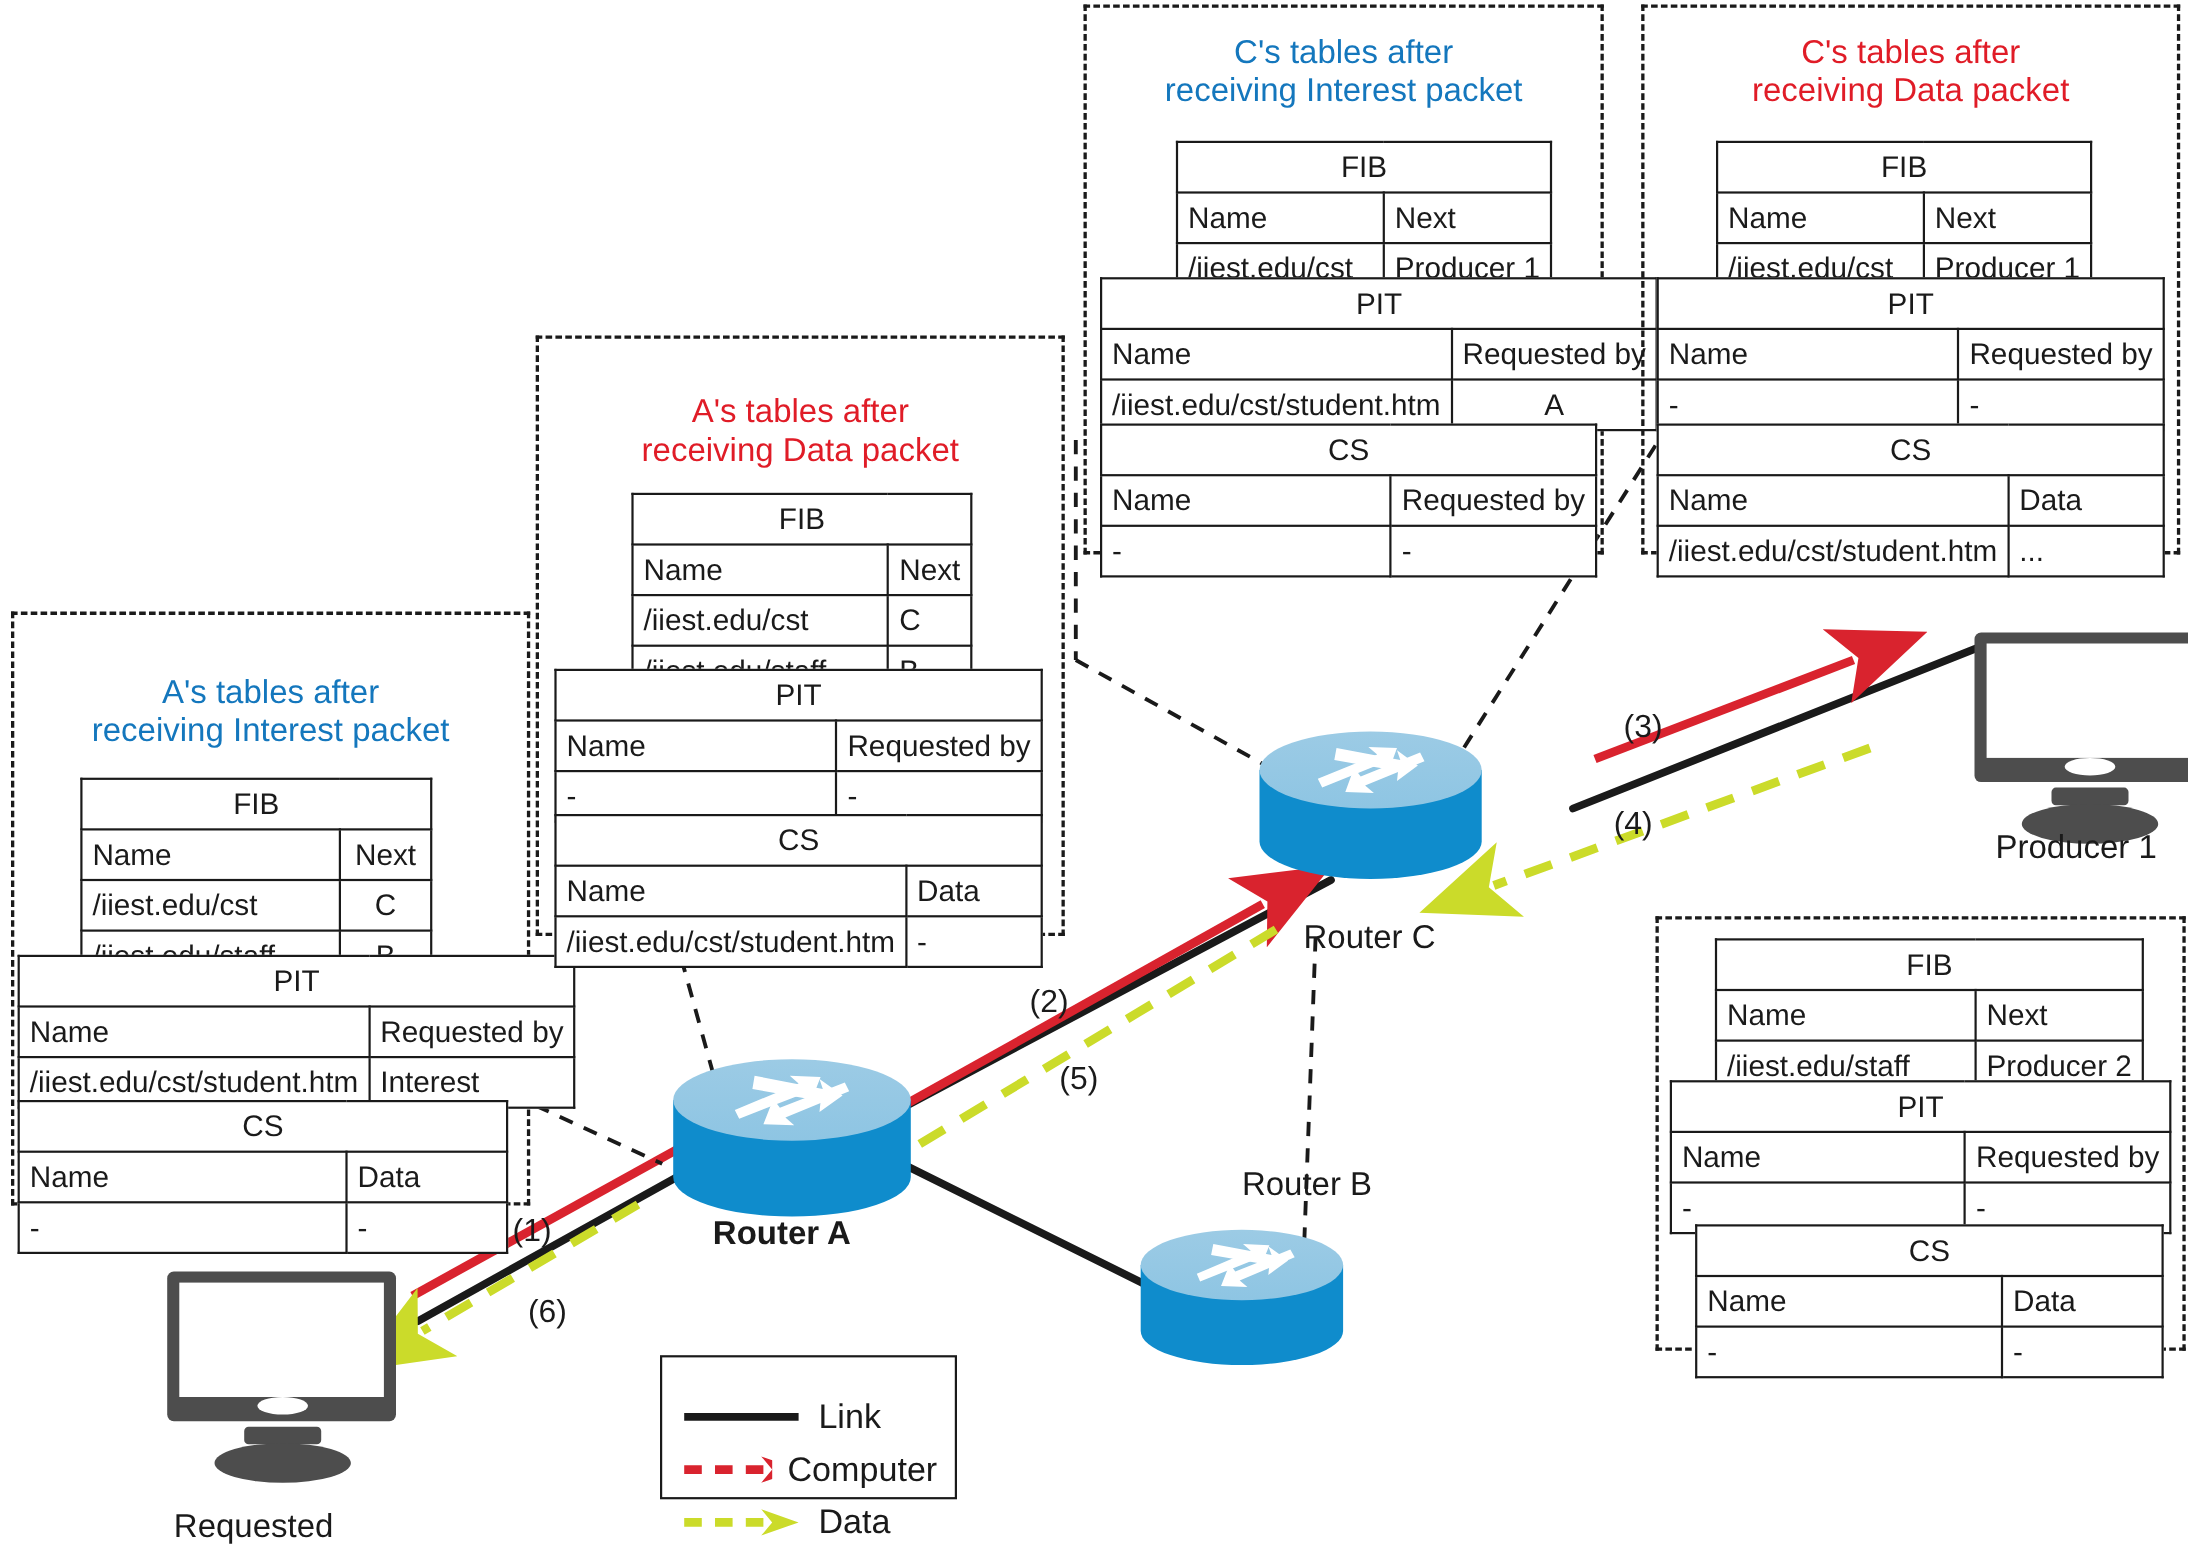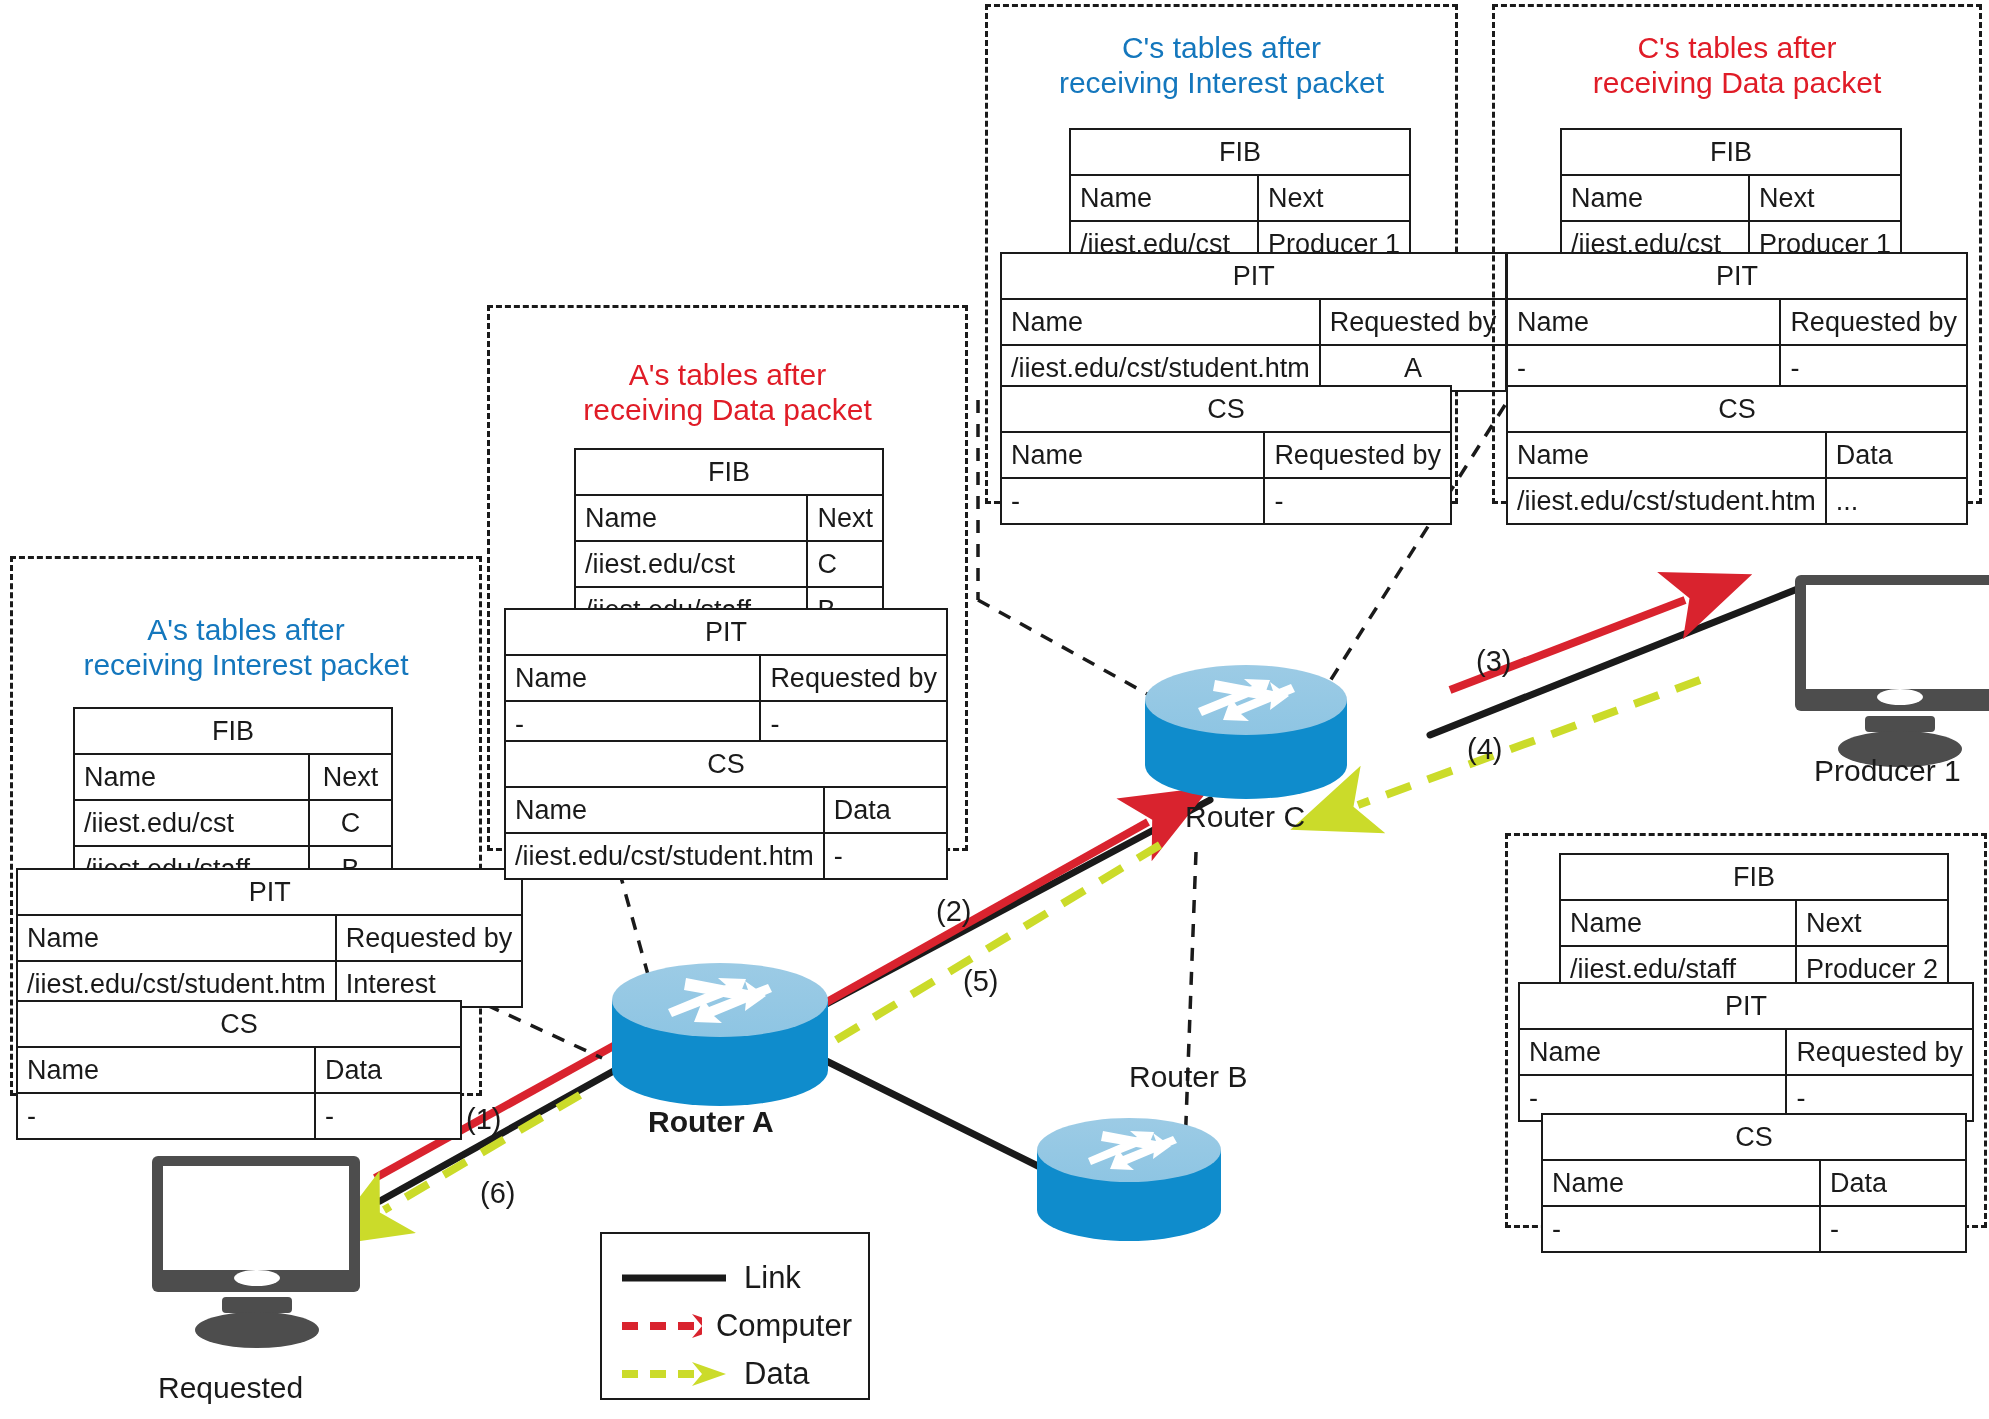--- a/index.html
+++ b/index.html
@@ -403,30 +403,30 @@
       <td>-</td>
       <td>-</td>
     </tr>
   </tbody>
     </table>
 
   <div class="nlabel" style="left:158px;top:1371px;">Requested</div>
   <div class="nlabel" style="left:1814px;top:754px;">Producer 1</div>
   <div class="nlabel" style="left:648px;top:1105px;font-weight:bold;">Router A</div>
   <div class="nlabel" style="left:1129px;top:1060px;">Router B</div>
-  <div class="nlabel" style="left:1185px;top:800px;">Router C</div>
+  <div class="nlabel" style="left:1185px;top:836px;">Router C</div>
 
   <div class="step" style="left:466px;top:1103px;">(1)</div>
   <div class="step" style="left:936px;top:895px;">(2)</div>
   <div class="step" style="left:1476px;top:645px;">(3)</div>
   <div class="step" style="left:1467px;top:733px;">(4)</div>
   <div class="step" style="left:963px;top:965px;">(5)</div>
   <div class="step" style="left:480px;top:1177px;">(6)</div>
 
-  <div class="legend" style="left:600px;top:1232px;width:270px;height:168px;padding:20px 16px;">
+  <div class="legend" style="left:600px;top:1232px;width:270px;height:131px;padding:30px 16px;">
     <div class="legend-row">
       <svg width="112" height="24">
         <line x1="4" y1="12" x2="108" y2="12" stroke="#1a1a1a" stroke-width="7"></line>
       </svg>
       <span class="legend-text">Link</span>
     </div>
     <div class="legend-row">
       <svg width="112" height="28">
         <line x1="4" y1="14" x2="78" y2="14" stroke="#d9232e" stroke-width="8" stroke-dasharray="16 12"></line>
         <path d="M74,2 L108,14 L74,26 L84,14 Z" fill="#d9232e"></path>

